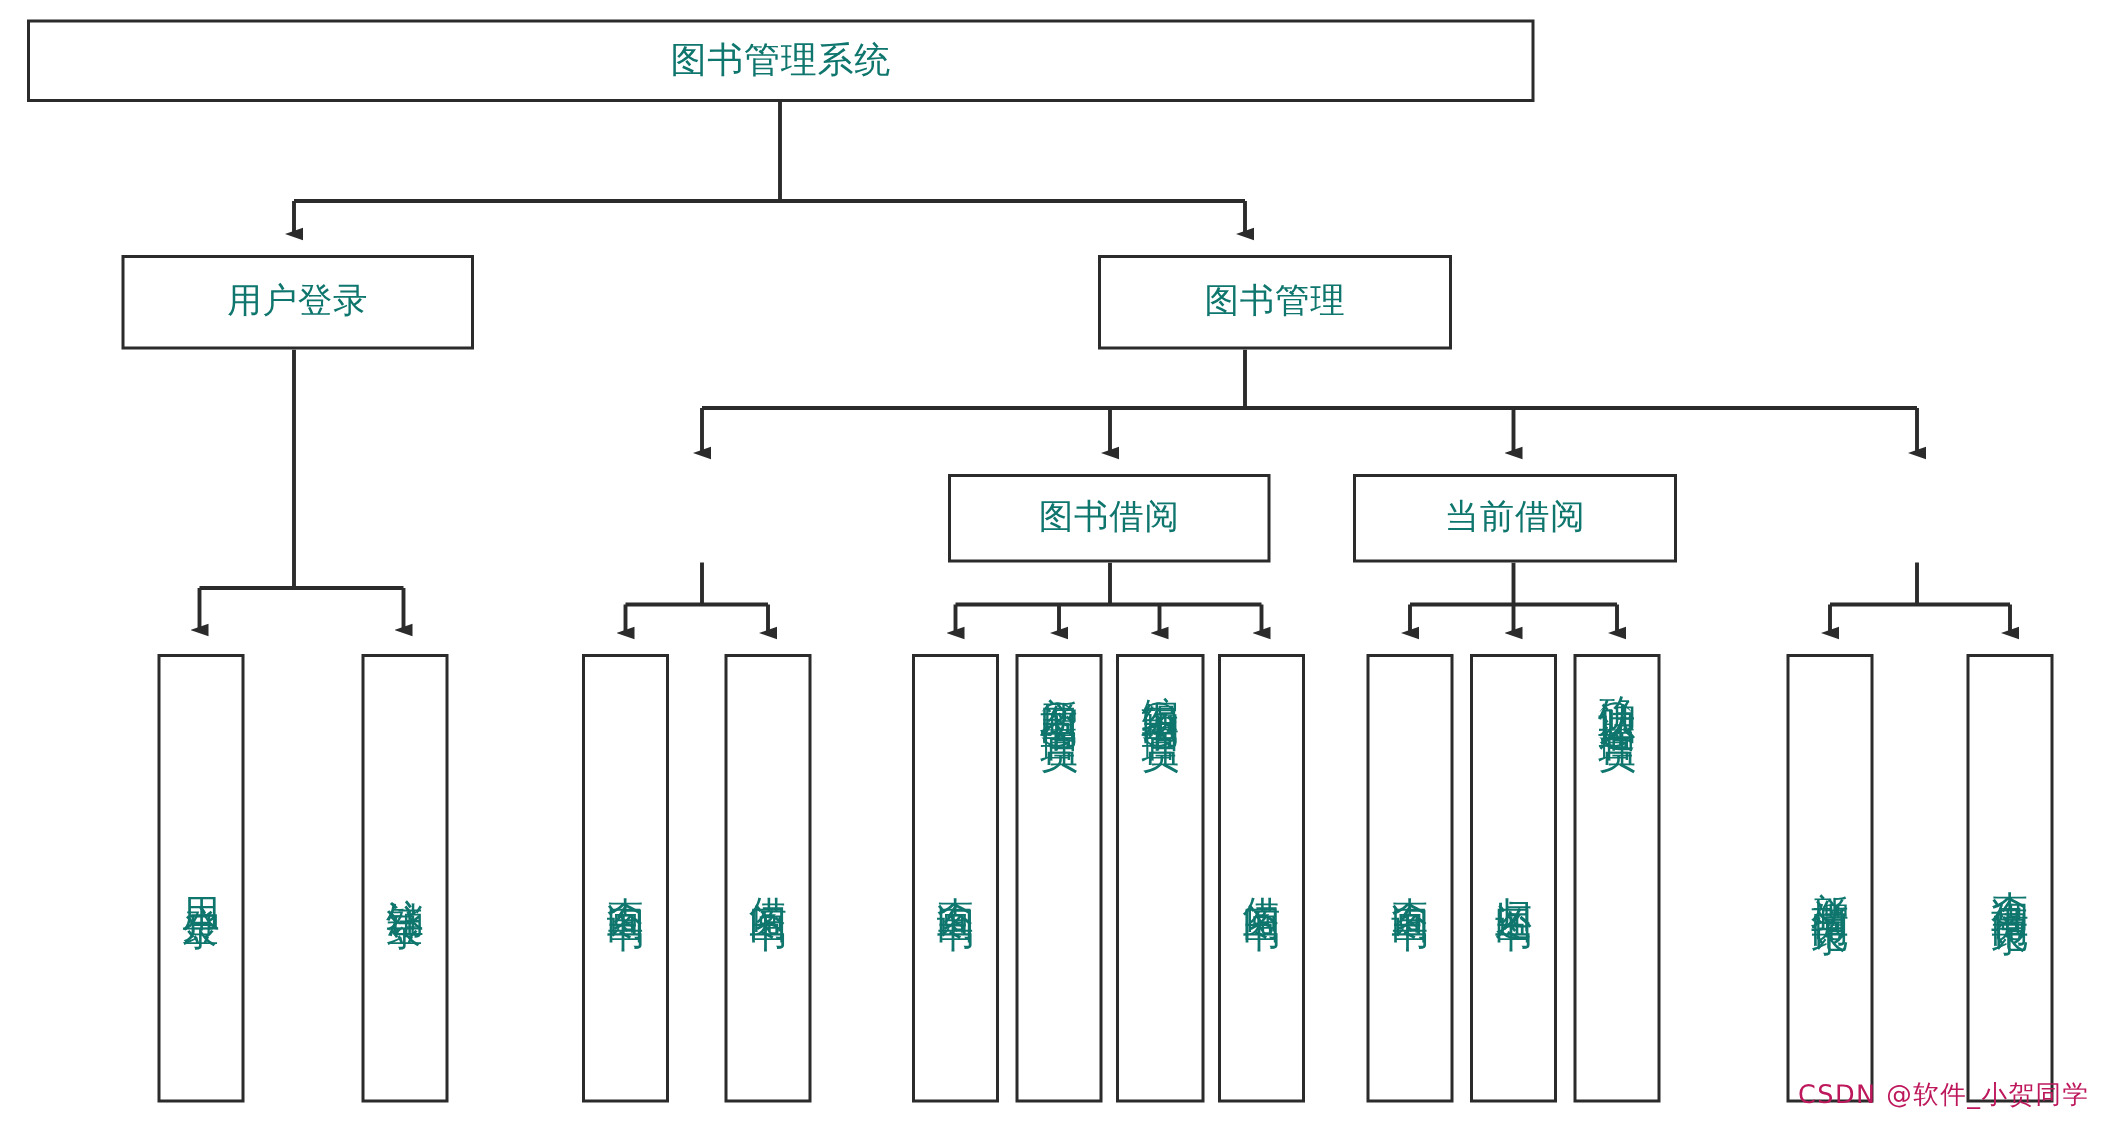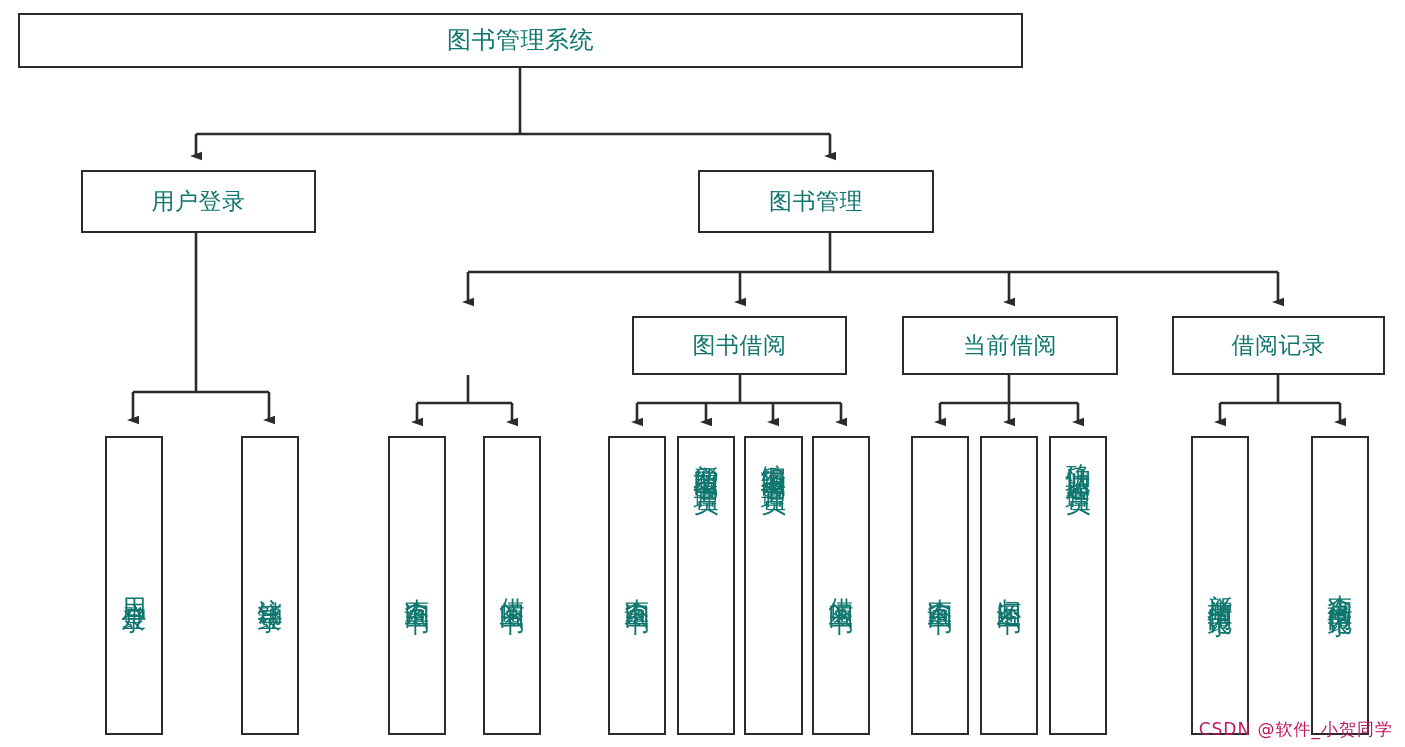--- a/index.html
+++ b/index.html
@@ -137,33 +137,30 @@
     </g>
   </svg>
 
   <div class="node horiz root" style="left:18px; top:13px; width:1005px; height:55px;">
     <span class="label">图书管理系统</span>
   </div>
 
   <div class="node horiz" style="left:81px; top:170px; width:235px; height:63px;">
     <span class="label">用户登录</span>
   </div>
-  <div class="node horiz" style="left:698px; top:170px; width:236px; height:63px;">
+  <div class="node horiz" style="left:732px; top:170px; width:236px; height:63px;">
     <span class="label">图书管理</span>
   </div>
 
   <div class="node horiz" style="left:632px; top:316px; width:215px; height:59px;">
     <span class="label">图书借阅</span>
   </div>
   <div class="node horiz" style="left:902px; top:316px; width:216px; height:59px;">
     <span class="label">当前借阅</span>
   </div>
-  <div class="node horiz" style="left:1172px; top:316px; width:213px; height:59px;">
-    <span class="label">借阅记录</span>
-  </div>
 
   <div class="node vert centered" style="left:105px; top:436px; width:58px; height:299px;">
     <span class="label">用户登录</span>
   </div>
   <div class="node vert centered" style="left:241px; top:436px; width:58px; height:299px;">
     <span class="label">注销登录</span>
   </div>
 
   <div class="node vert centered" style="left:388px; top:436px; width:58px; height:299px;">
     <span class="label">查询图书</span>

